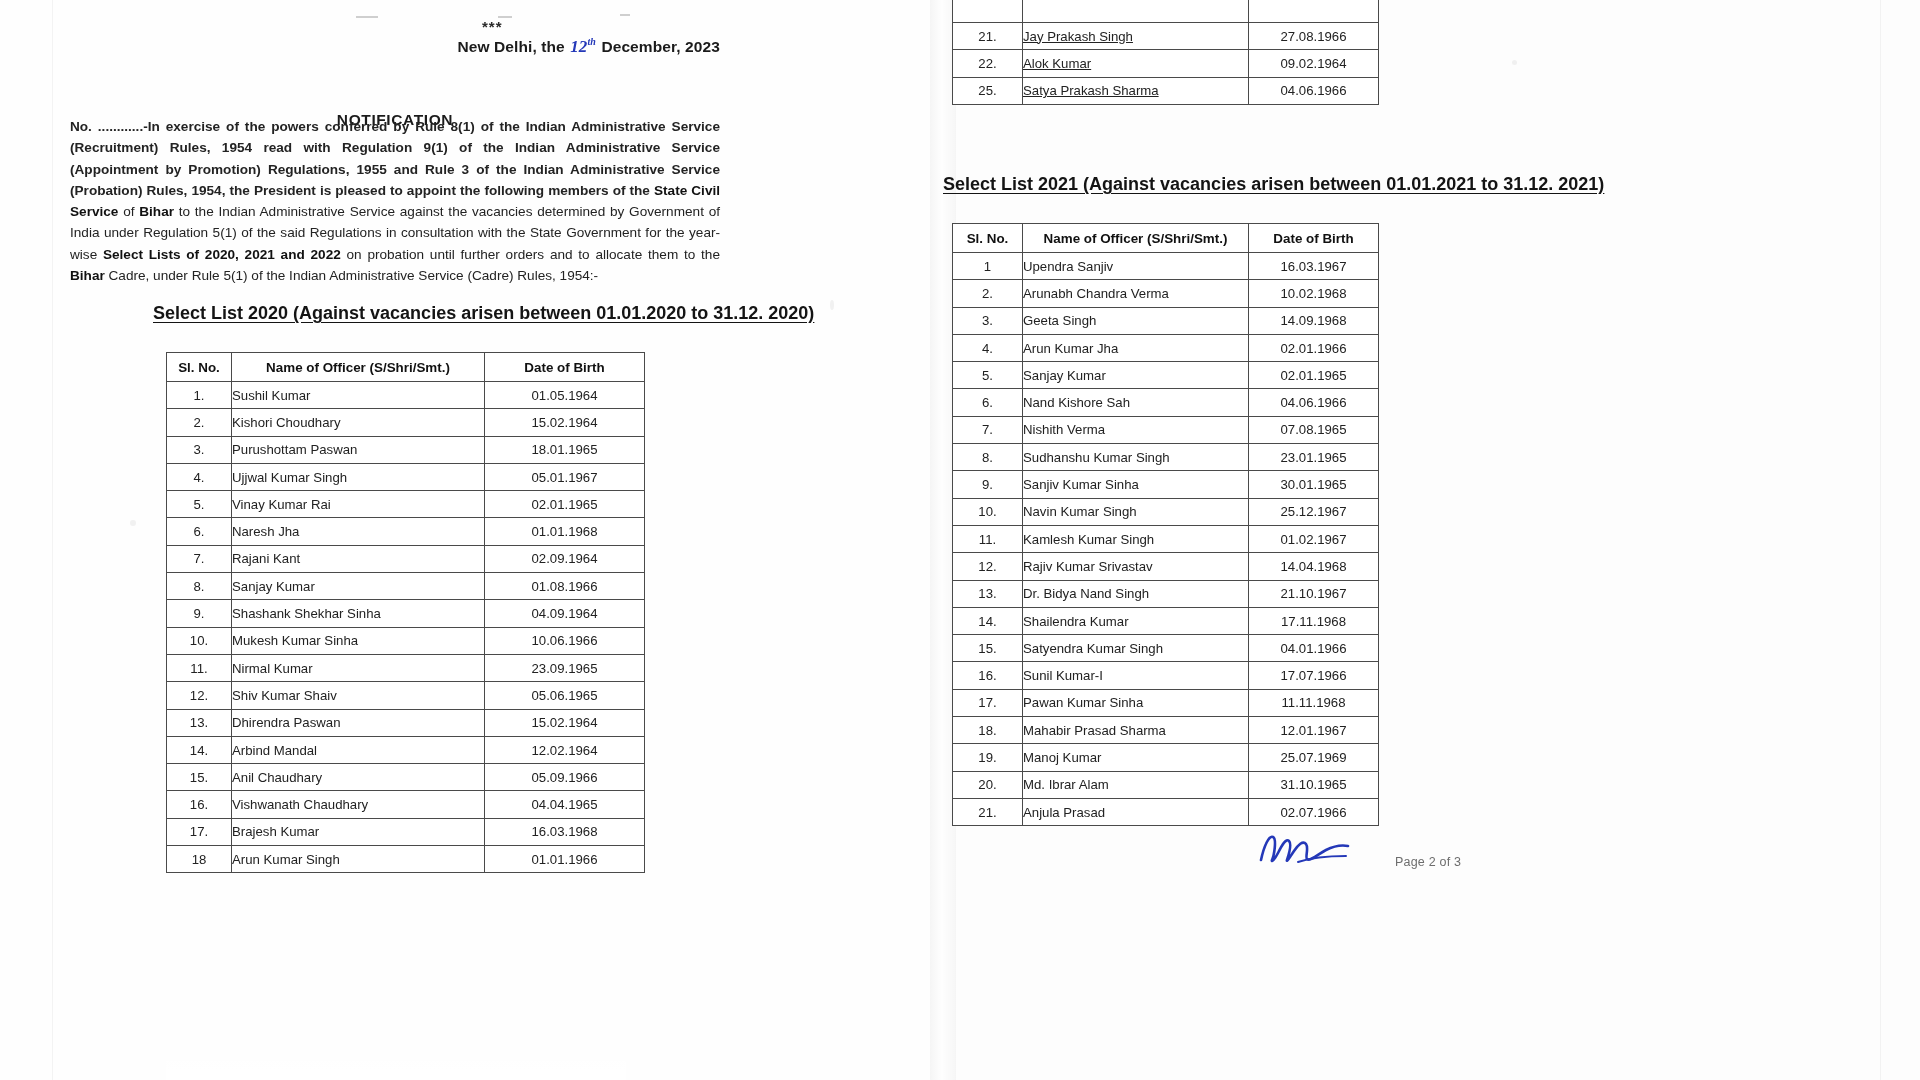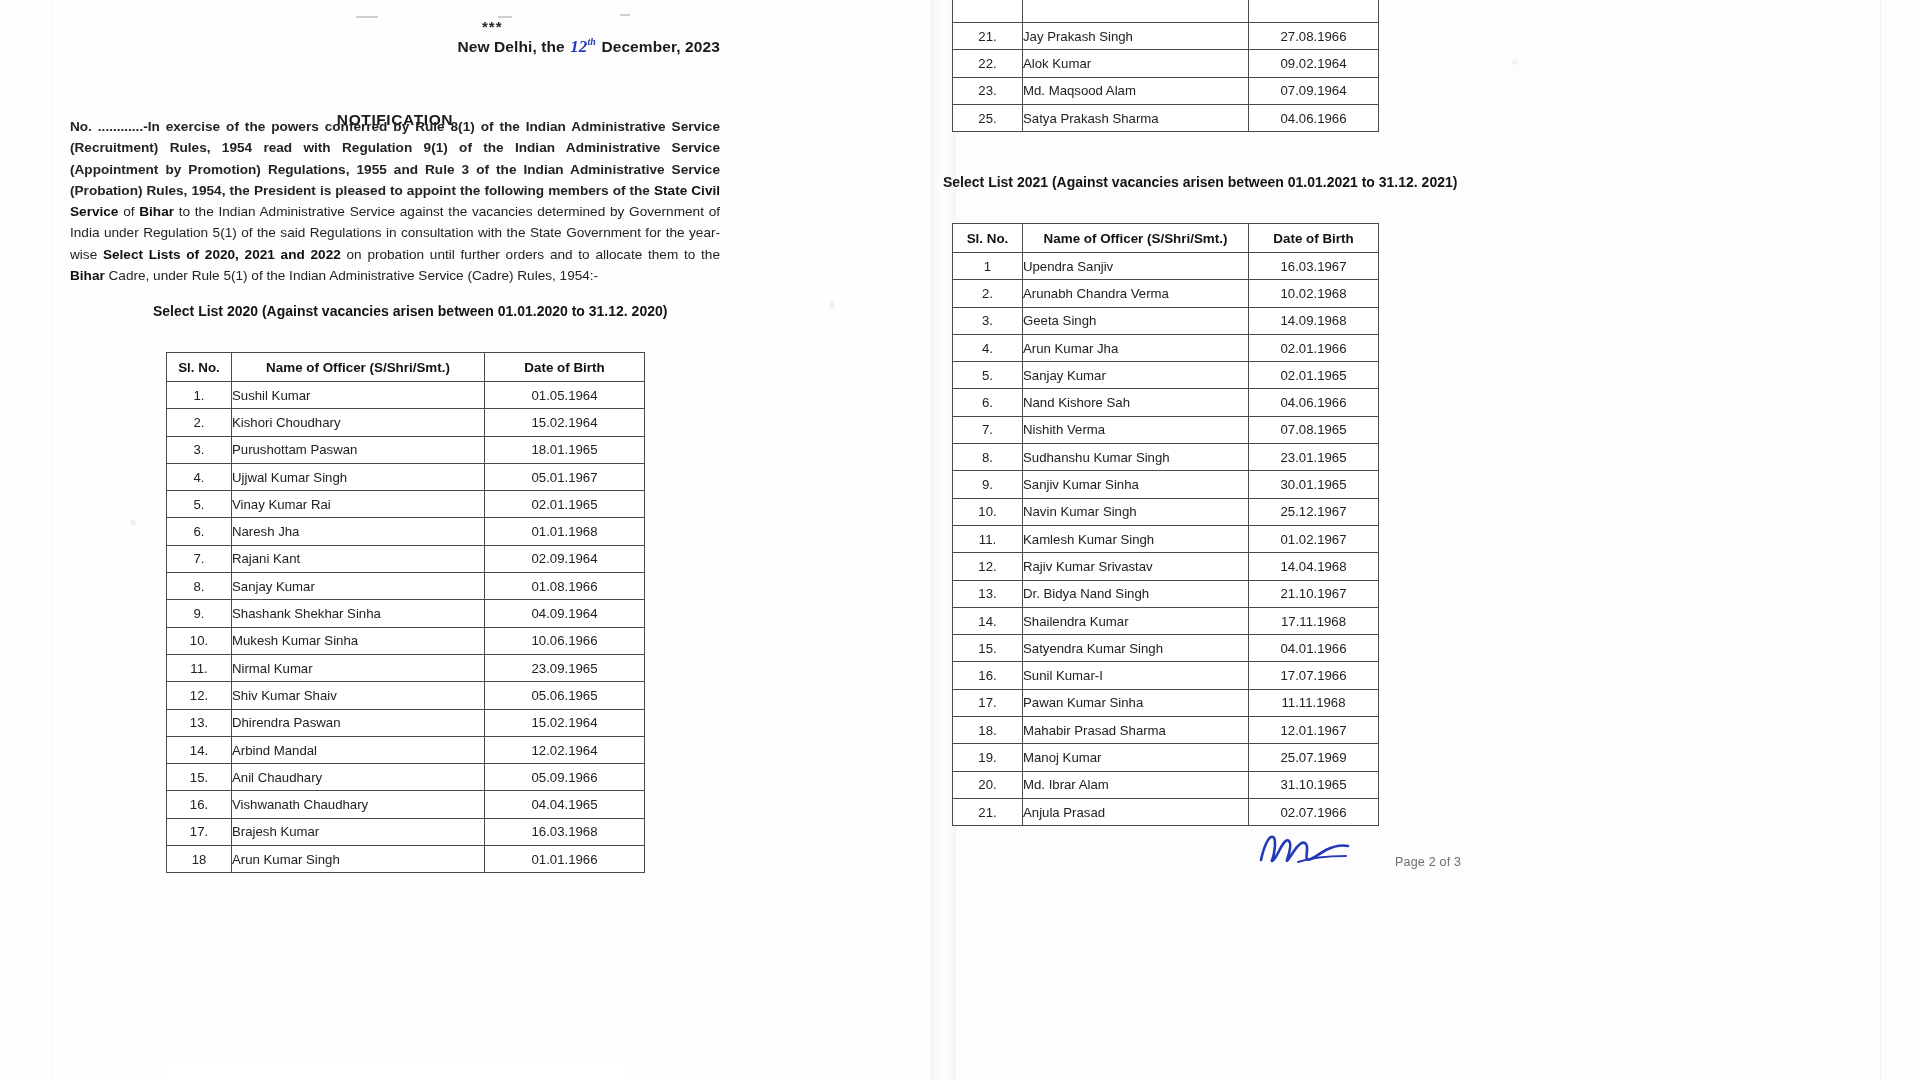--- a/index.html
+++ b/index.html
@@ -68,21 +68,22 @@
     position:absolute; left:70px; top:116px; width:650px;
     font-size:13.6px; line-height:21.3px;
     text-align:justify;
     color:#232323;
   }
   .body-para b { font-weight:700; color:#111; }
   .lead-no { font-weight:700; }
 
   .list-heading {
     position:absolute;
-    font-size:14px; font-weight:700; color:#141414;
+    font-size:18px; font-weight:700; color:#141414;
+    text-decoration:underline;
     text-underline-offset:2.5px;
     white-space:nowrap;
   }
   .head-2020 { left:153px; top:303px; }
   .head-2021 { left:943px; top:174px; }
 
   
   table.reg {
     position:absolute;
     border-collapse:collapse;
@@ -107,21 +108,21 @@
 
   
   #table-2020 { left:166px; top:352px; }
   #table-2020 td.c-sl { width:65px; }
   #table-2020 td.c-name { width:253px; }
   #table-2020 td.c-dob { width:160px; }
 
   
   #table-2020-cont { left:952px; top:-2px; }
   #table-2020-cont td.c-sl { width:70px; }
-  #table-2020-cont td.c-name { width:226px; }
+  #table-2020-cont td.c-name { width:226px;text-decoration:underline; }
   #table-2020-cont td.c-dob { width:130px; }
   #table-2020-cont .stub td { height:24px; border-bottom:none; color:transparent; }
 
   
   #table-2021 { left:952px; top:223px; }
   #table-2021 td.c-sl { width:70px; }
   #table-2021 td.c-name { width:226px; }
   #table-2021 td.c-dob { width:130px;margin-left:16px; }
   #table-2021 th.h-sl { width:70px; }
   #table-2021 th.h-name { width:226px; }
@@ -299,25 +300,20 @@
           <td class="c-sl">21.</td>
           <td class="c-name">Jay Prakash Singh</td>
           <td class="c-dob">27.08.1966</td>
         </tr>
         <tr>
           <td class="c-sl">22.</td>
           <td class="c-name">Alok Kumar</td>
           <td class="c-dob">09.02.1964</td>
         </tr>
         <tr>
-          <td class="c-sl">23.</td>
-          <td class="c-name">Md. Maqsood Alam</td>
-          <td class="c-dob">07.09.1964</td>
-        </tr>
-        <tr>
           <td class="c-sl">25.</td>
           <td class="c-name">Satya Prakash Sharma</td>
           <td class="c-dob">04.06.1966</td>
         </tr>
       </tbody>
   </table>
 
   <div class="list-heading head-2021 doc-text">Select List 2021 (Against vacancies arisen between 01.01.2021 to 31.12. 2021)</div>
 
   <table class="reg" id="table-2021">

